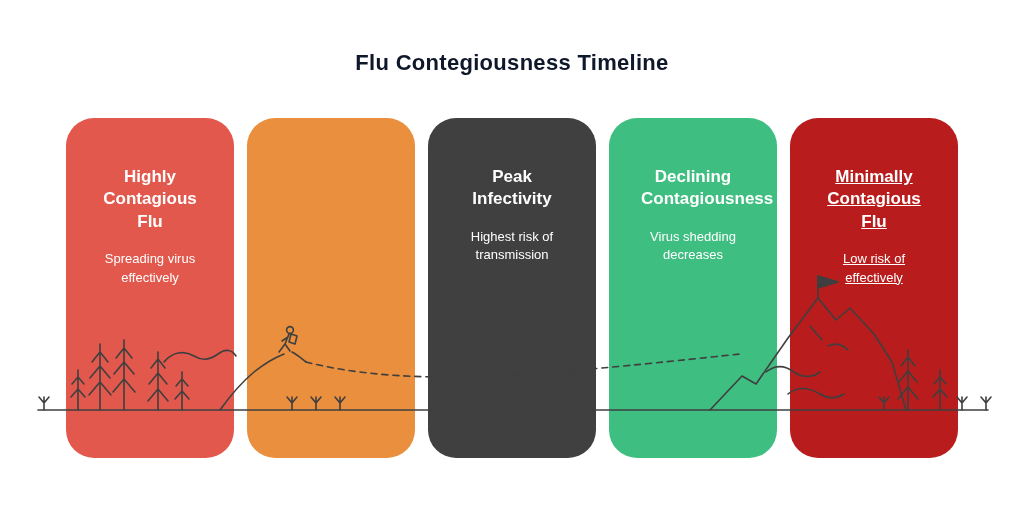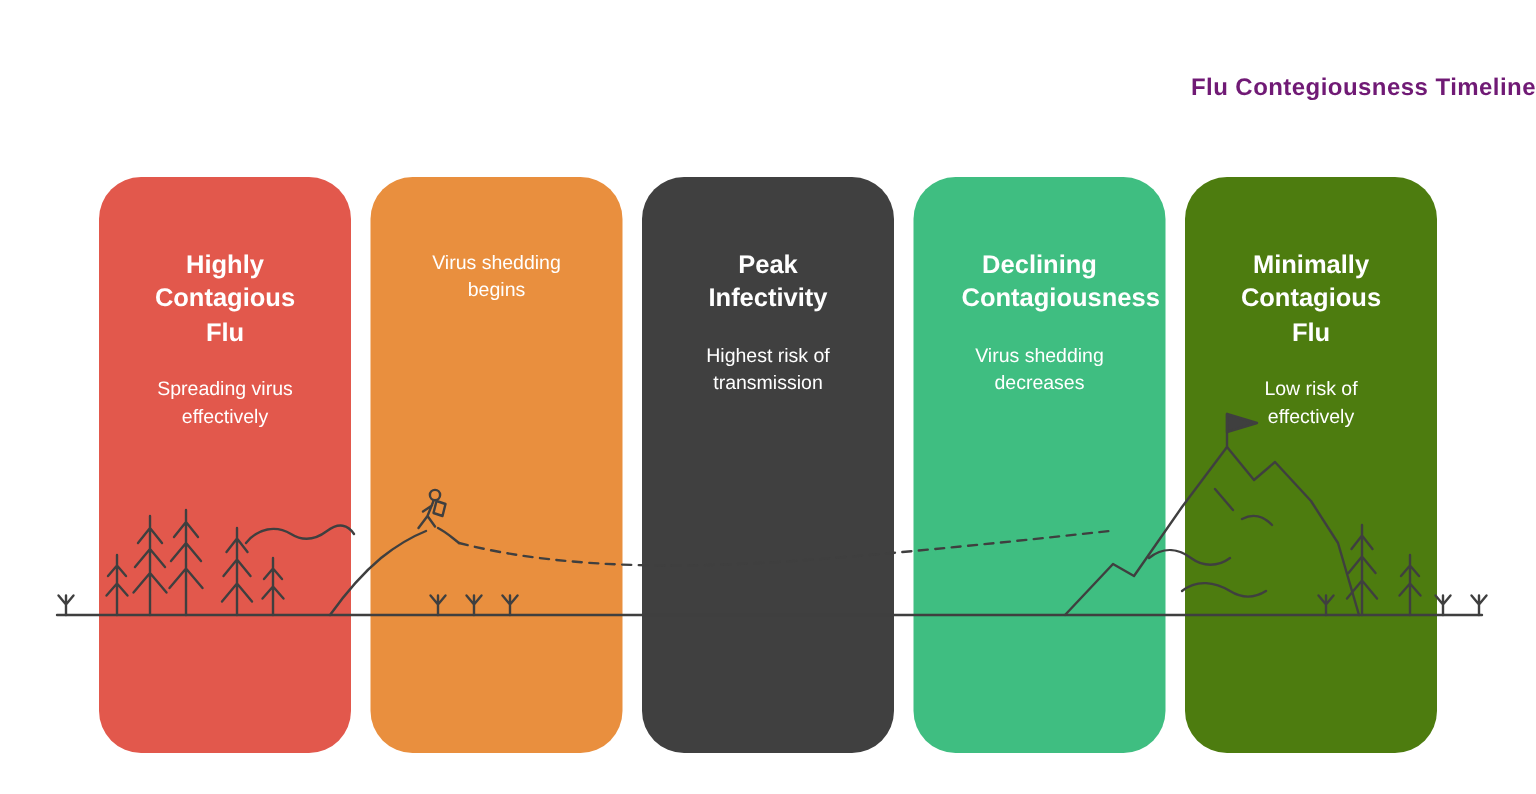--- a/index.html
+++ b/index.html
@@ -4,30 +4,30 @@
 <style>
   html, body { margin: 0; padding: 0; }
   body {
     width: 1024px; height: 529px;
     background: #ffffff;
     font-family: "Liberation Sans", sans-serif;
     position: relative; overflow: hidden;
   }
   .page-title {
     position: absolute; top: 50px; left: 0; width: 100%;
-    text-align: right;
-    font-size: 16px; font-weight: 700;
-    color: #701a75; letter-spacing: 0.3px;
+    text-align: center;
+    font-size: 22px; font-weight: 700;
+    color: #0f172a; letter-spacing: 0.3px;
   }
   .stage-row {
     position: absolute; left: 66px; top: 118px;
     display: flex; gap: 13px;
   }
   .stage-card {
-    width: 168px; height: 384px;
+    width: 168px; height: 340px;
     border-radius: 28px;
     box-sizing: border-box;
     padding: 48px 32px 0;
     text-align: center;
     color: #ffffff;
   }
   .card-title {
     font-size: 17px; font-weight: 700;
     line-height: 1.32;
     margin: 0 0 17px;
@@ -52,37 +52,36 @@
 <div class="stage-row">
 
   <div class="stage-card" style="background: rgb(226, 88, 76);">
     <h3 class="card-title">Highly
 Contagious Flu</h3>
     <p class="card-desc">Spreading virus
 effectively</p>
   </div>
 
   <div class="stage-card" style="background: rgb(233, 143, 62);">
-    <p class="card-desc">Virus shedding begins</p>
   </div>
 
   <div class="stage-card" style="background: #404040;">
     <h3 class="card-title">Peak Infectivity</h3>
     <p class="card-desc">Highest risk of
 transmission</p>
   </div>
 
   <div class="stage-card" style="background: rgb(63, 190, 129); text-align: center;">
     <h3 class="card-title">Declining
 Contagiousness</h3>
     <p class="card-desc">Virus shedding
 decreases</p>
   </div>
 
-  <div class="stage-card" style="background: #4d7c0f;">
+  <div class="stage-card" style="background: #b91c1c; text-decoration: underline;">
     <h3 class="card-title">Minimally
 Contagious Flu</h3>
     <p class="card-desc">Low risk of
 effectively</p>
   </div>
 
 </div>
 
 <svg class="scene" viewBox="0 0 1024 529" xmlns="http://www.w3.org/2000/svg">
   <g fill="none" stroke="#3f3f3f" stroke-width="1.6" stroke-linecap="round" stroke-linejoin="round">

